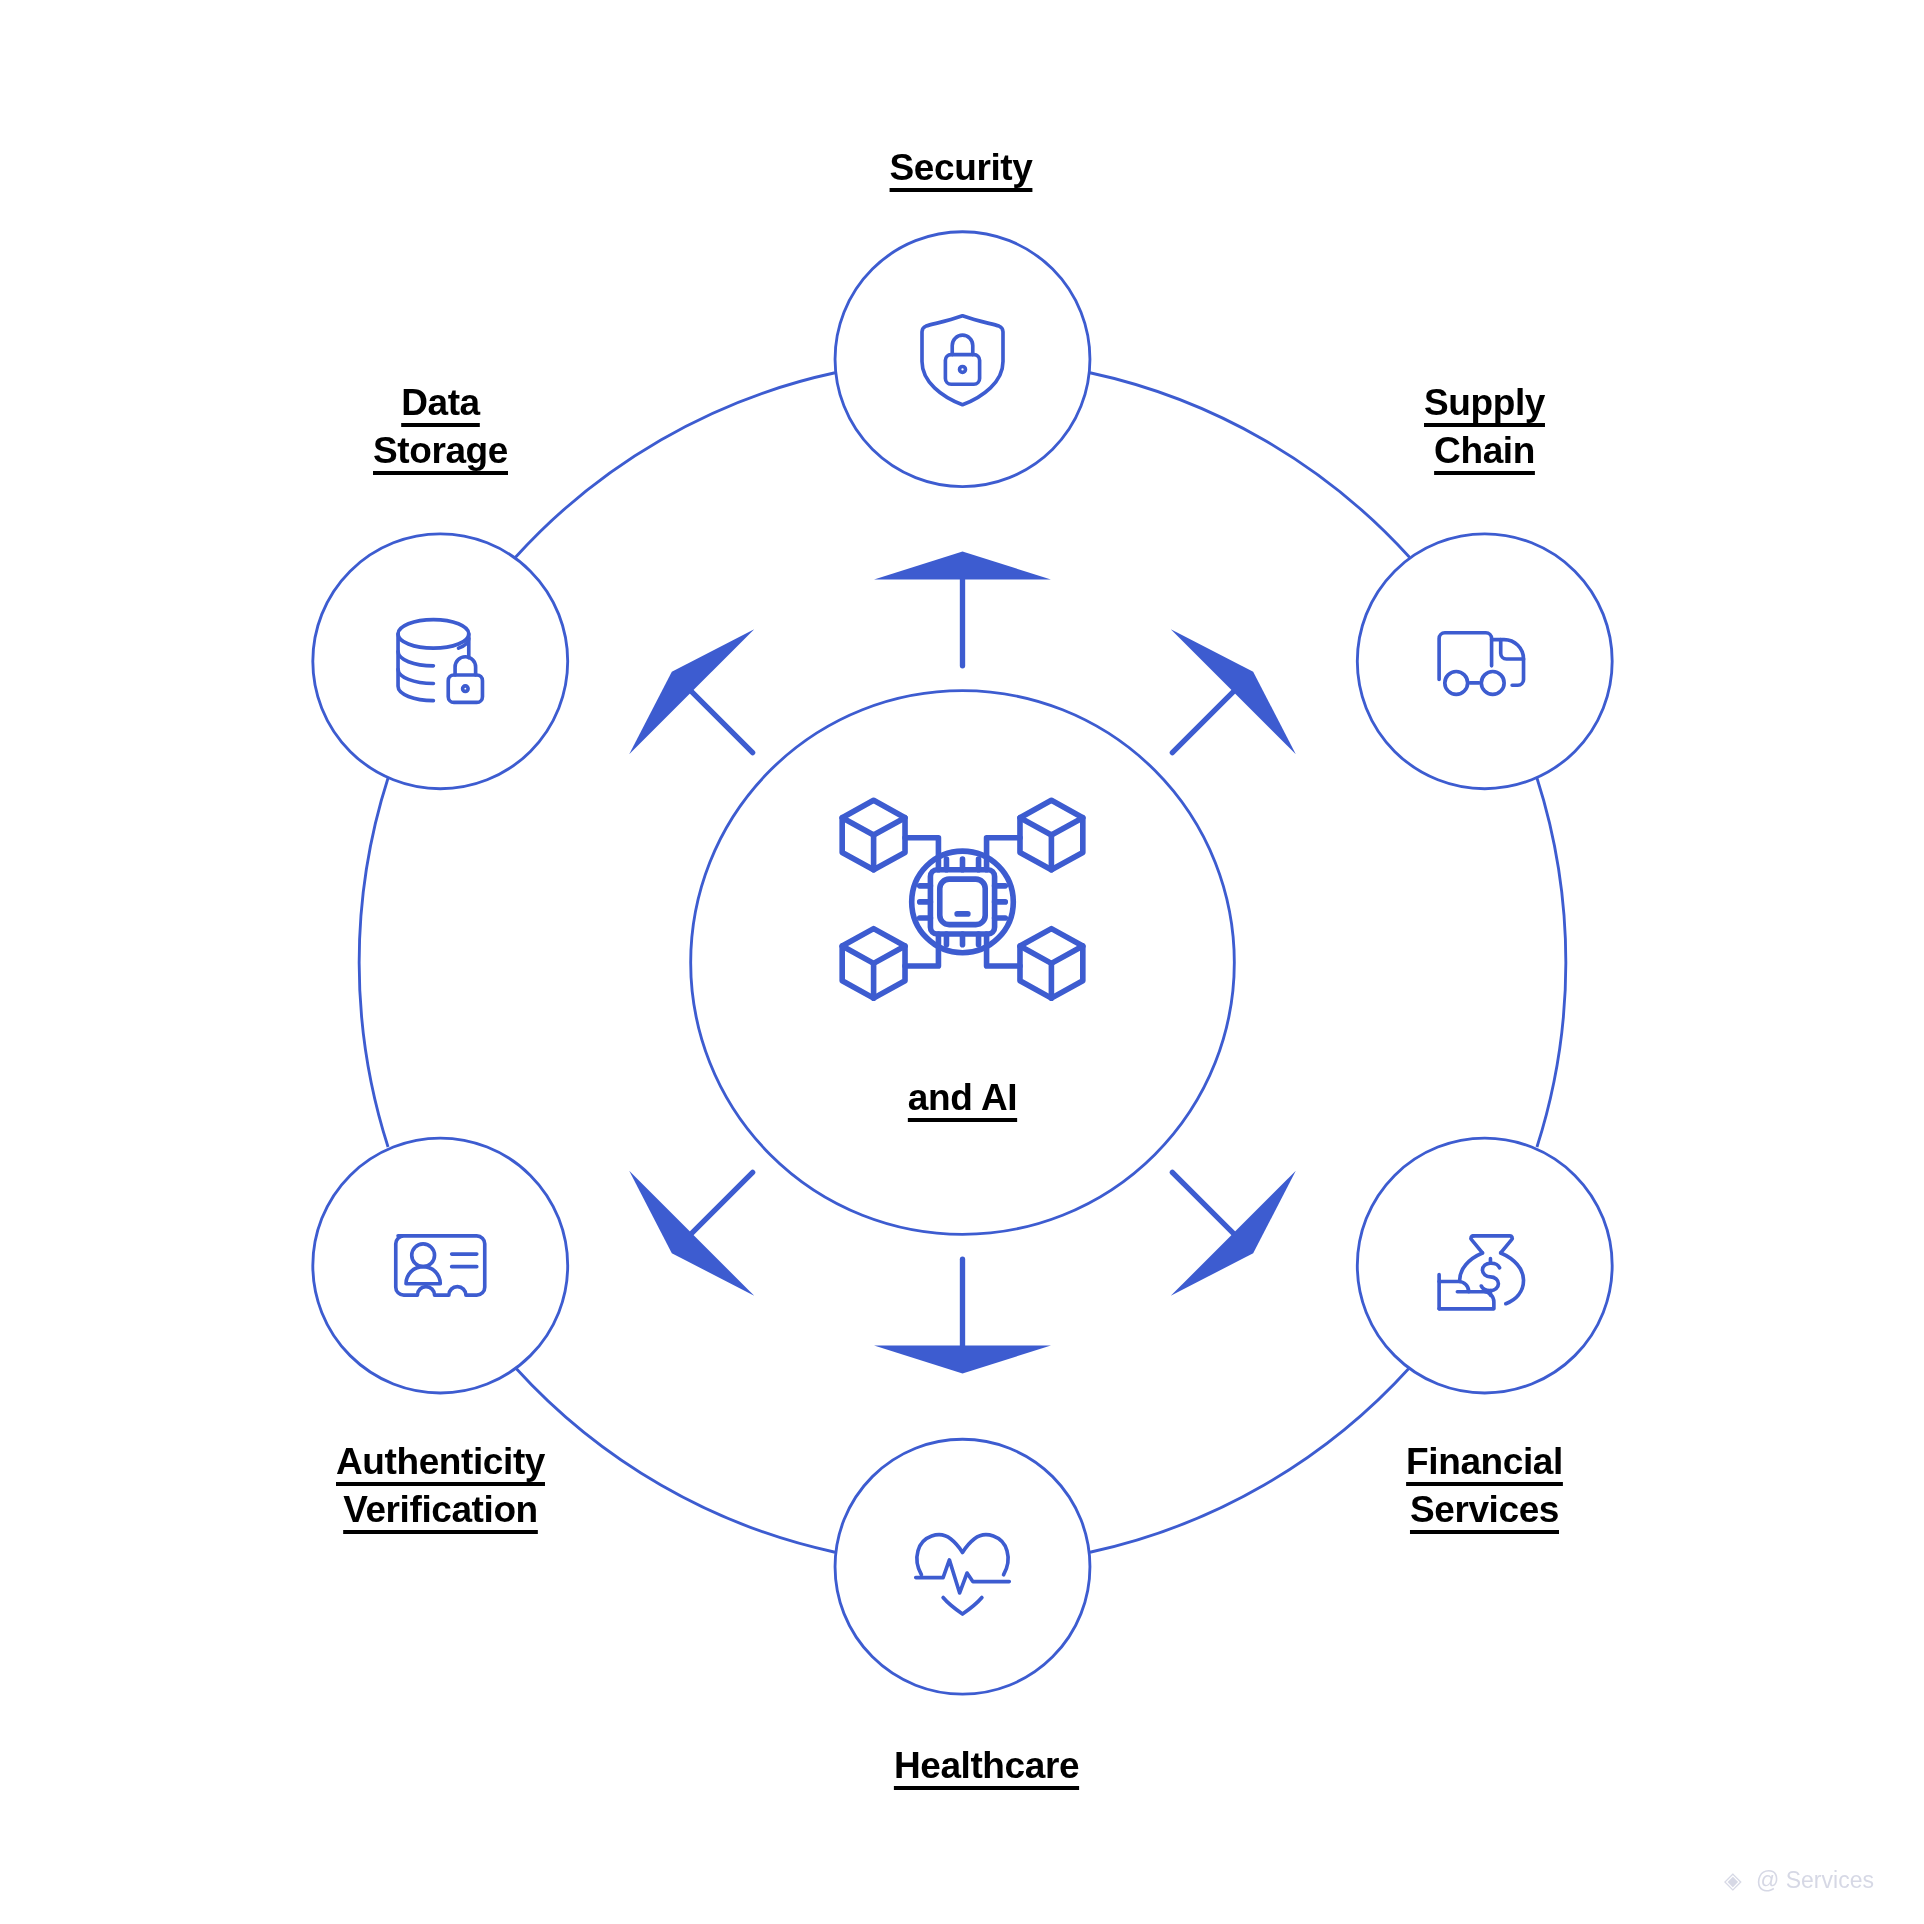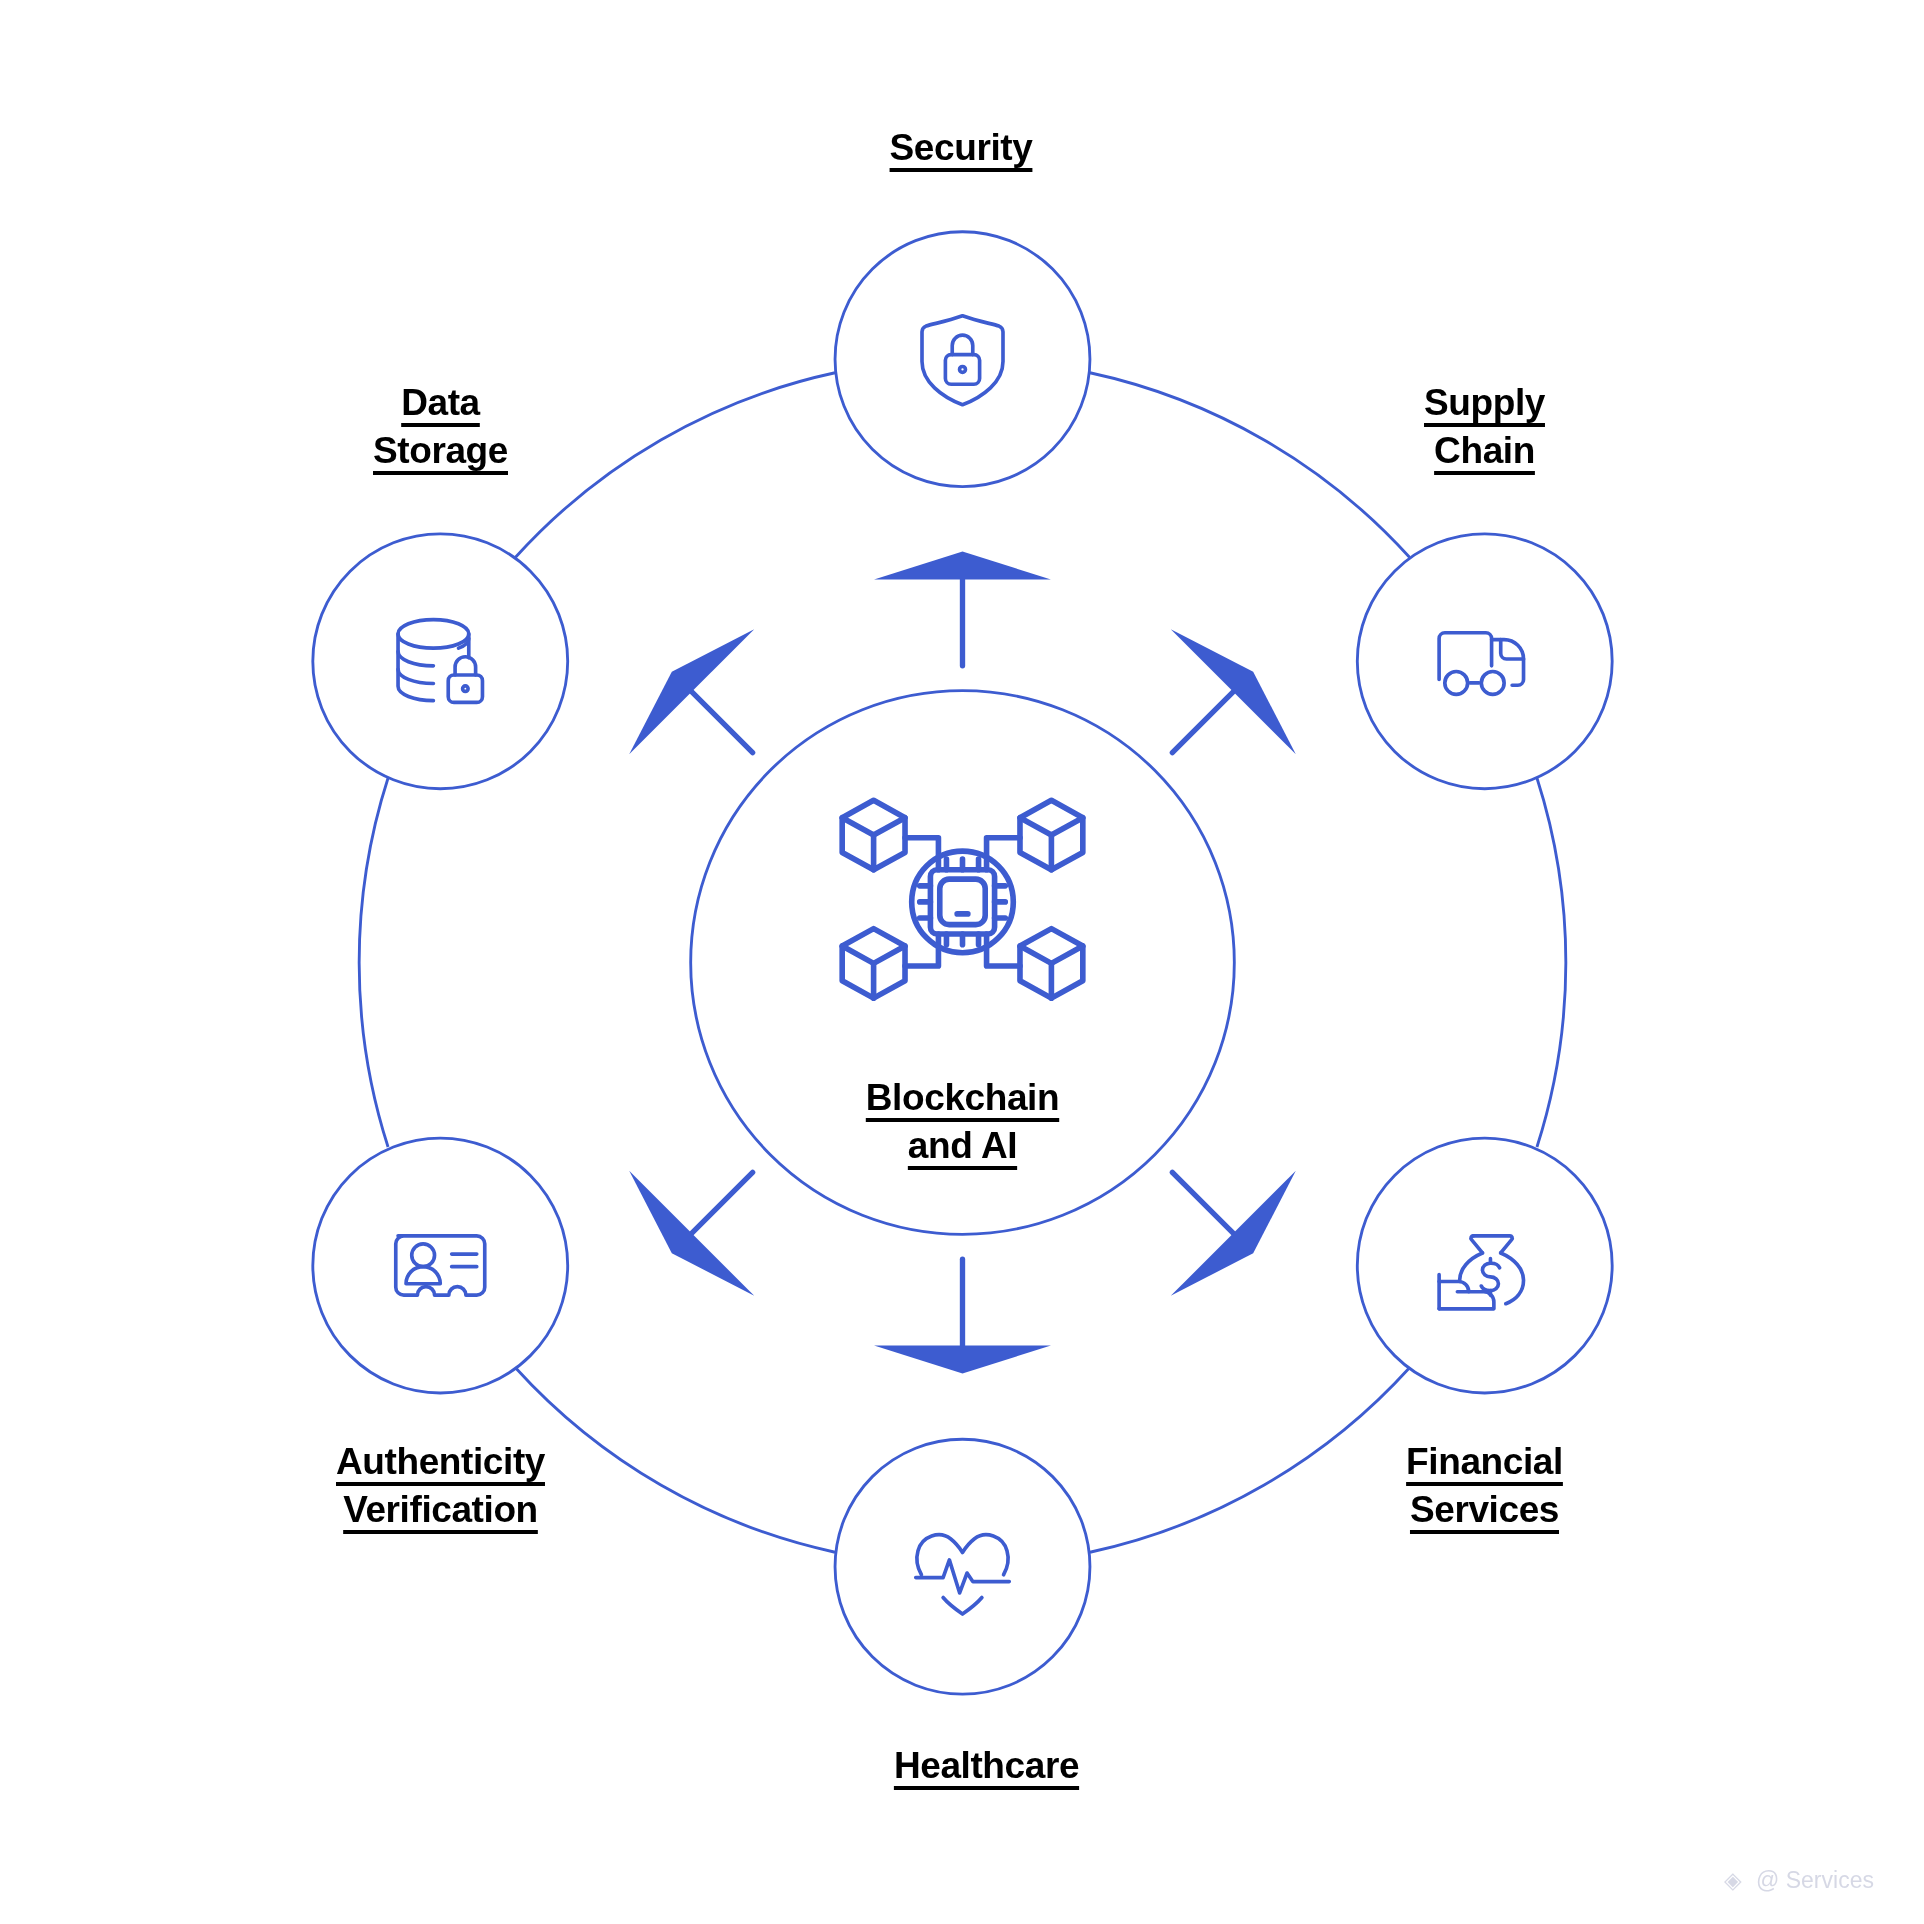--- a/index.html
+++ b/index.html
@@ -241,21 +241,21 @@
           </g>
           <g>
             <circle cx="494" cy="742" r="143" fill="#ffffff" stroke="#3d5cd0" stroke-width="3.2"></circle>
             <use href="#ic-database-lock" x="430" y="678" width="128" height="128" color="#3d5cd0"></use>
           </g>
         </g>
       </g>
   </svg>
 
   <div id="labels-root">
-      <div class="label outer-label" style="left: 0px; top: 124px; width: 1922px; transform: translateX(0px);">
+      <div class="label outer-label" style="left: 0px; top: 144px; width: 1922px; transform: translateX(0px);">
         <span class="ln">Security</span>
       </div>
       <div class="label outer-label" style="left: 0px; top: 379px; width: 1925px; transform: translateX(522px);">
         <span class="ln">Supply</span>
         <span class="ln">Chain</span>
       </div>
       <div class="label outer-label" style="left: 0px; top: 1438px; width: 1925px; transform: translateX(522px);">
         <span class="ln">Financial</span>
         <span class="ln">Services</span>
       </div>
@@ -264,21 +264,20 @@
       </div>
       <div class="label outer-label" style="left: 0px; top: 1438px; width: 1925px; transform: translateX(-522px);">
         <span class="ln">Authenticity</span>
         <span class="ln">Verification</span>
       </div>
       <div class="label outer-label" style="left: 0px; top: 379px; width: 1925px; transform: translateX(-522px);">
         <span class="ln">Data</span>
         <span class="ln">Storage</span>
       </div>
       <div class="label center-label" style="left: 0px; top: 1074px; width: 1925px; transform: translateX(0px);">
-        <span class="ln">Blockchain</span>
         <span class="ln">and AI</span>
       </div>
     </div>
 
   <div class="watermark" id="watermark" style="left: 1724px; top: 1867px; color: rgb(201, 204, 221);">
     <span class="wm-mark">◈</span>
     <span>@ Services</span>
   </div>
 
 </div>

